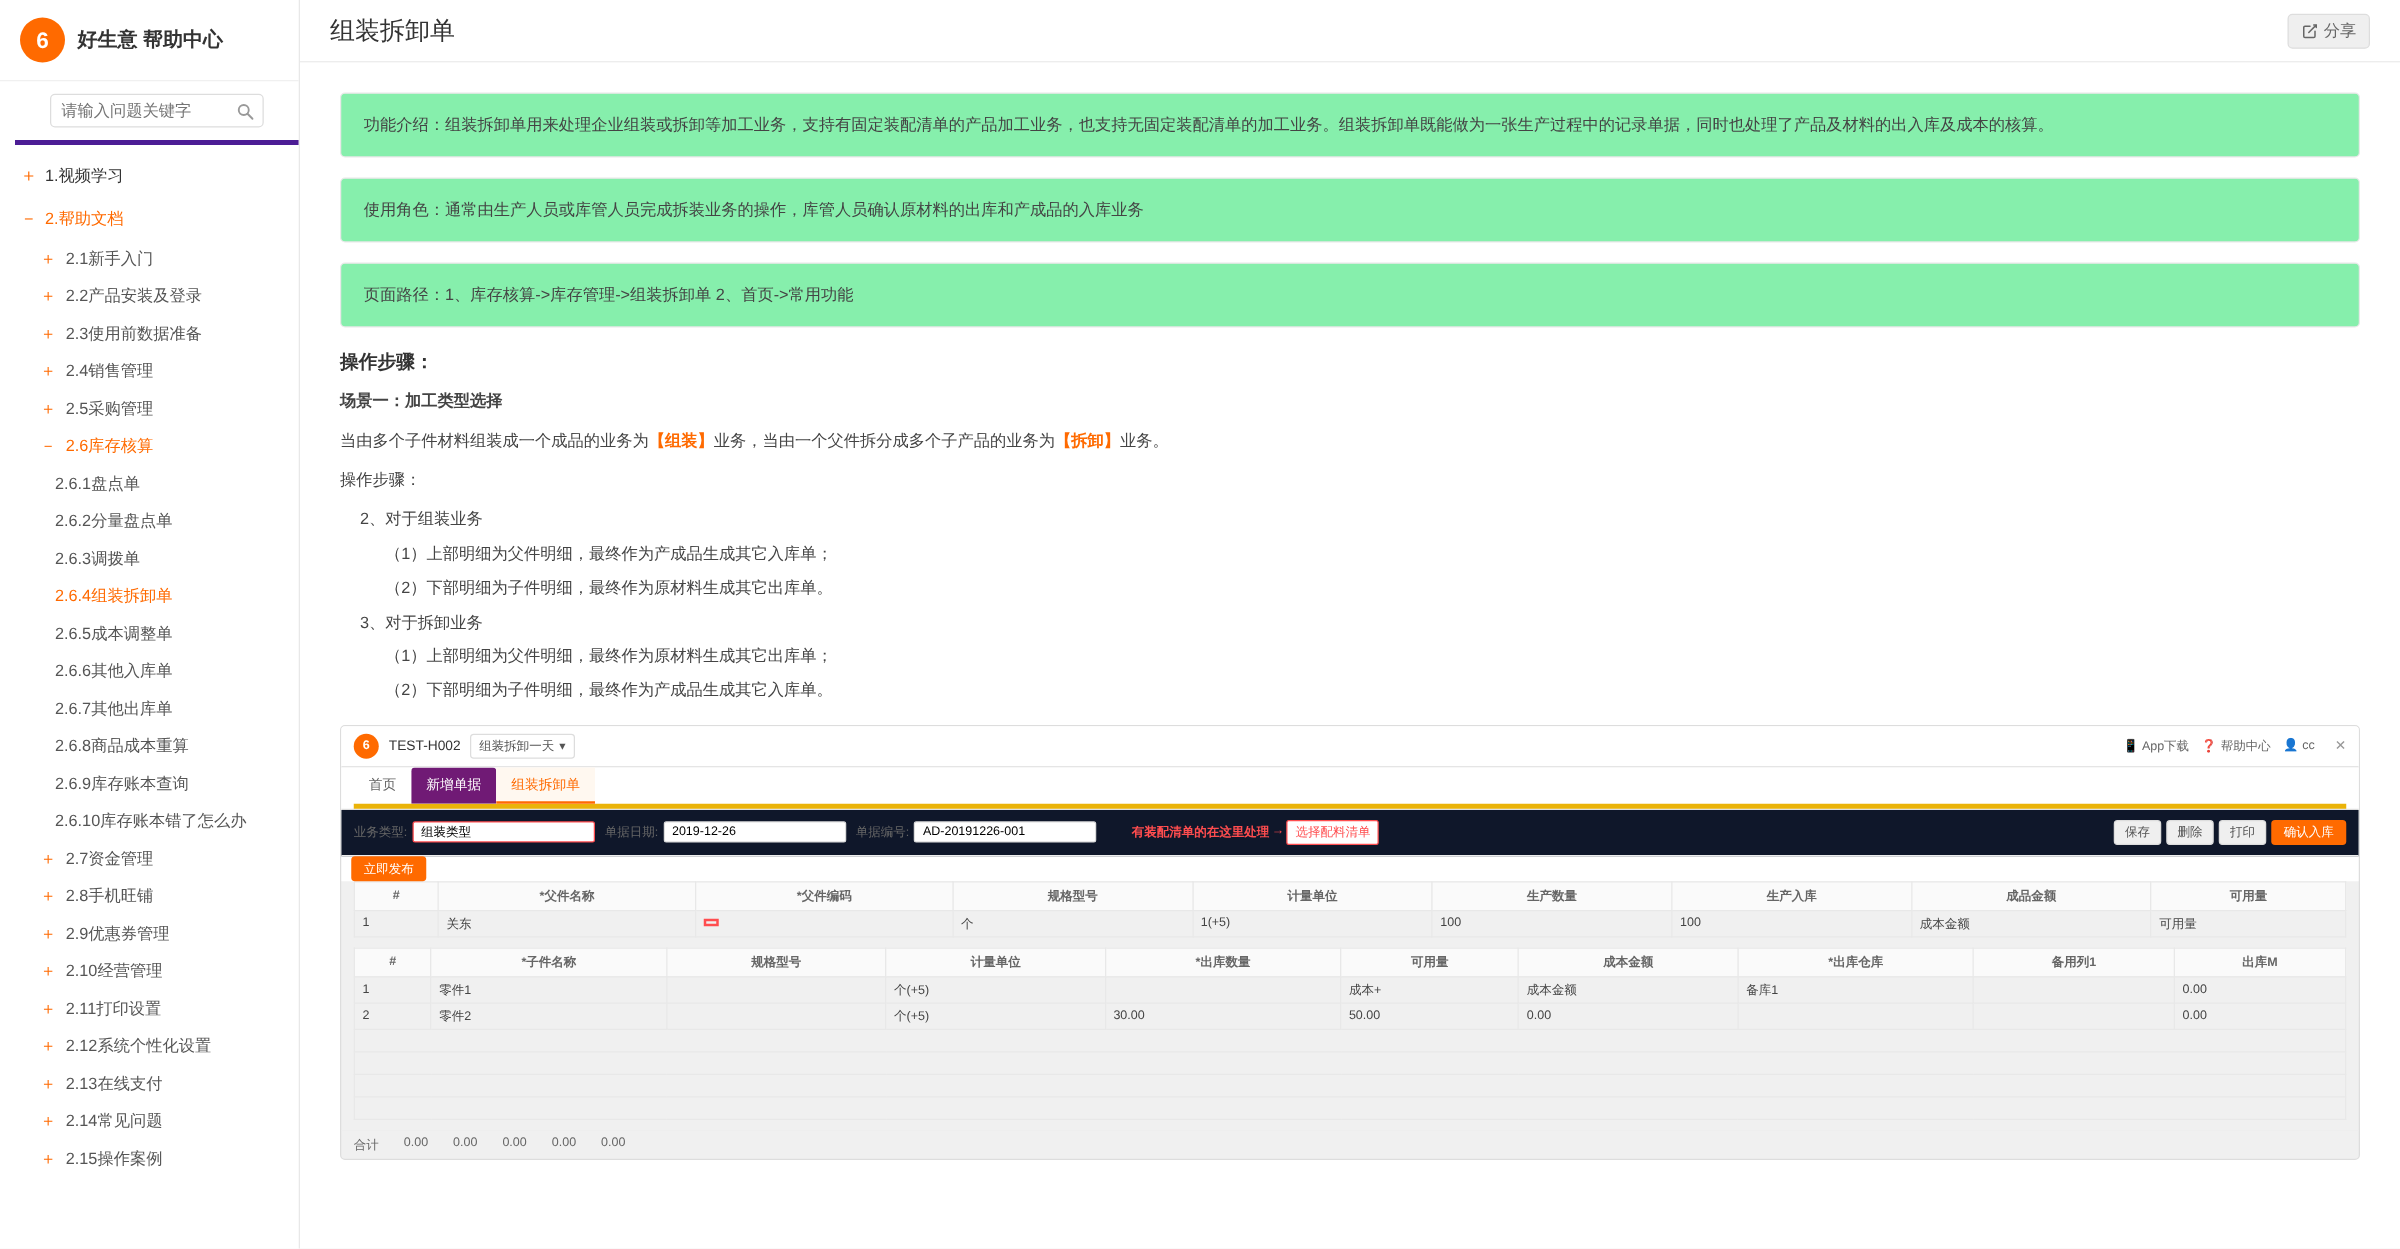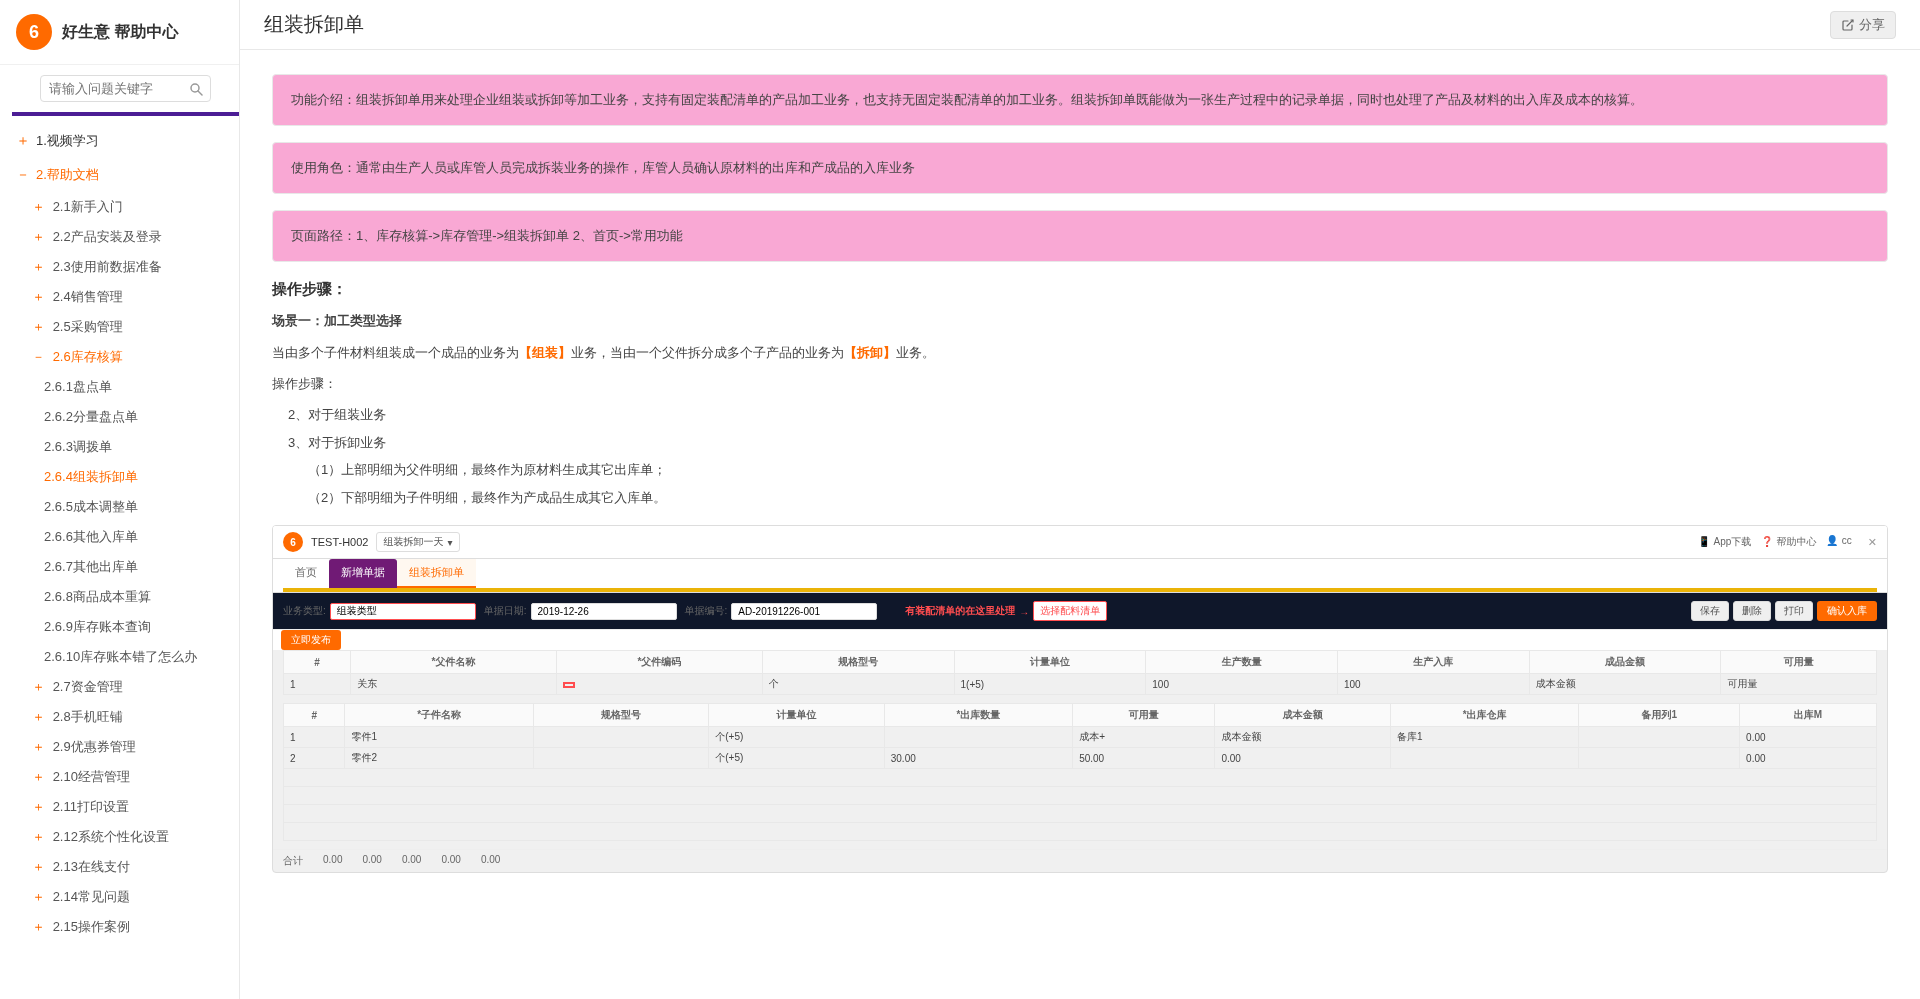--- a/index.html
+++ b/index.html
@@ -23,21 +23,21 @@
     .nav-sub-sub-item { padding: 6px 16px 6px 44px; font-size: 13px; color: #555; cursor: pointer; }
     .nav-sub-sub-item.active { color: #ff6a00; font-weight: 500; }
 
     
     #main { flex: 1; display: flex; flex-direction: column; overflow: hidden; }
     #topbar { background: #fff; border-bottom: 1px solid #e8e8e8; padding: 0 24px; height: 50px; display: flex; align-items: center; justify-content: space-between; flex-shrink: 0; }
     #page-title { font-size: 20px; font-weight: 500; color: #333; }
     #share-btn { display: flex; align-items: center; gap: 4px; color: #666; font-size: 13px; cursor: pointer; border: 1px solid #ddd; border-radius: 4px; padding: 4px 10px; }
     #content-area { flex: 1; overflow-y: auto; background: #fff; padding: 24px 32px; }
 
-    .info-block { background: #f9a8d4; border: 1px solid #e8e8e8; border-radius: 4px; padding: 14px 18px; margin-bottom: 16px; font-size: 13px; line-height: 1.7; color: #444; }
+    .info-block { background: #86efac; border: 1px solid #e8e8e8; border-radius: 4px; padding: 14px 18px; margin-bottom: 16px; font-size: 13px; line-height: 1.7; color: #444; }
     .section-title { font-size: 15px; font-weight: 600; color: #333; margin: 18px 0 10px; }
     .content-text { font-size: 13px; line-height: 1.8; color: #444; margin-bottom: 8px; }
     .content-text .orange { color: #ff6a00; font-weight: 600; }
     .step-list { margin: 8px 0 8px 16px; }
     .step-list li { font-size: 13px; line-height: 1.8; color: #444; margin-bottom: 4px; list-style: none; }
     .sub-list { margin-left: 20px; }
     .sub-list li { list-style: none; }
 
     
     .screenshot-container { margin-top: 16px; border: 1px solid #ddd; border-radius: 4px; overflow: hidden; background: #f0f0f0; }
@@ -219,20 +219,24 @@
     </div>
 
     <div class="content-text">
       当由多个子件材料组装成一个成品的业务为<span class="orange">【组装】</span>业务，当由一个父件拆分成多个子产品的业务为<span class="orange">【拆卸】</span>业务。
     </div>
 
     <div class="content-text">操作步骤：</div>
 
     <div class="step-list">
       <li>2、对于组装业务</li>
+      <ul class="sub-list">
+        <li>（1）上部明细为父件明细，最终作为产成品生成其它入库单；</li>
+        <li>（2）下部明细为子件明细，最终作为原材料生成其它出库单。</li>
+      </ul>
       <li>3、对于拆卸业务</li>
       <ul class="sub-list">
         <li>（1）上部明细为父件明细，最终作为原材料生成其它出库单；</li>
         <li>（2）下部明细为子件明细，最终作为产成品生成其它入库单。</li>
       </ul>
     </div>
 
     <div class="screenshot-container">
       <div class="screenshot-inner">
         
@@ -268,21 +272,21 @@
           </div>
           <div class="mock-form-field">
             <span class="mock-form-label">单据日期:</span>
             <input class="mock-form-input" value="2019-12-26" readonly="" style="">
           </div>
           <div class="mock-form-field">
             <span class="mock-form-label">单据编号:</span>
             <input class="mock-form-input" value="AD-20191226-001" readonly="" style="min-width: 110px;">
           </div>
 
-          <div style="margin-left:20px;display:flex;align-items:center;gap:4px;">
+          <div style="margin-left:20px;display:flex;align-items:center;gap:4px;font-family:Liberation Mono, monospace;">
             <span style="color:#ff4d4f;font-size:10px;font-weight:bold;">有装配清单的在这里处理</span>
             <span style="color:#ff4d4f;">→</span>
             <div style="border:1px solid #ff4d4f;border-radius:2px;padding:2px 6px;font-size:10px;color:#ff4d4f;background:#fff;">选择配料清单</div>
           </div>
           <div style="margin-left:auto;display:flex;gap:4px;">
             <button class="mock-action-btn">保存</button>
             <button class="mock-action-btn">删除</button>
             <button class="mock-action-btn">打印</button>
             <button class="mock-orange-btn">确认入库</button>
           </div>

